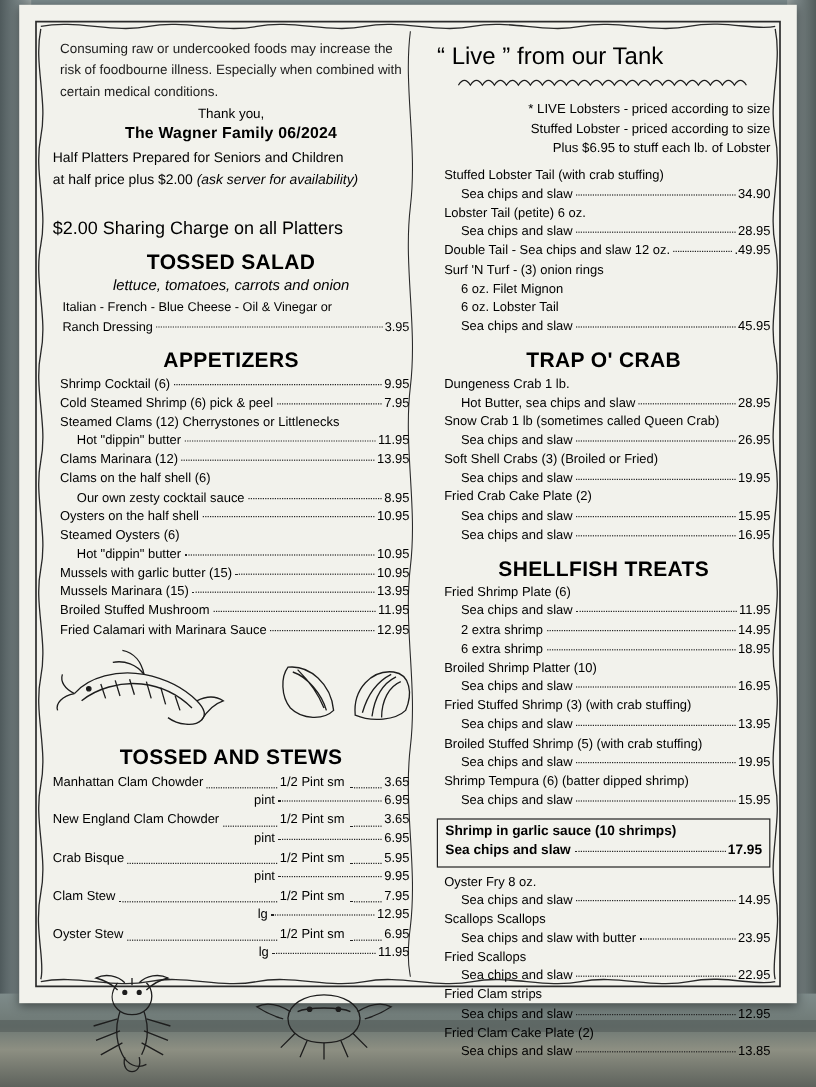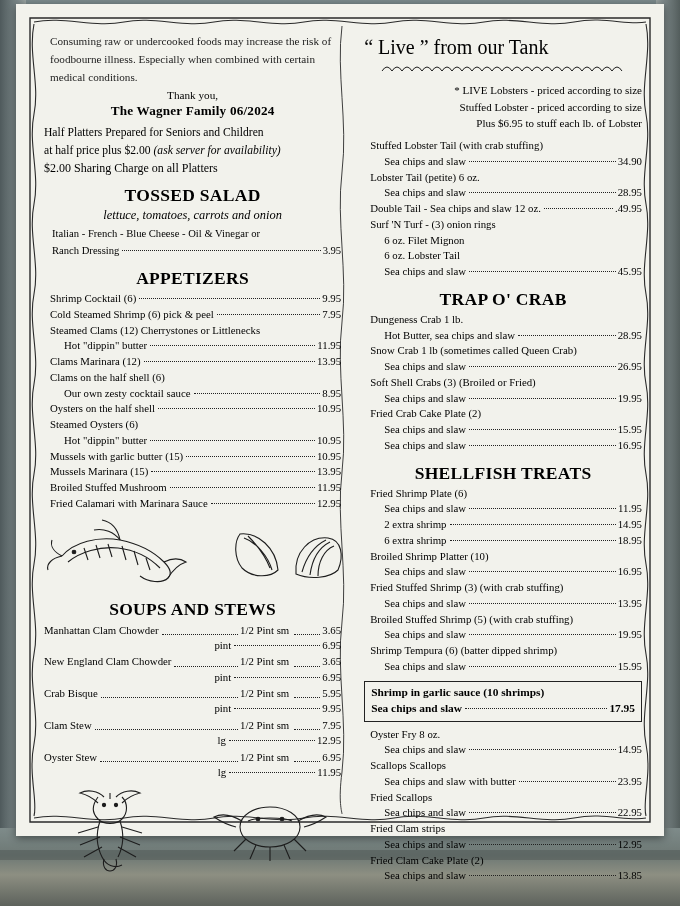--- a/index.html
+++ b/index.html
@@ -11,21 +11,20 @@
     width: 680px;
     height: 906px;
     overflow: hidden;
     font-family: "Liberation Sans", sans-serif;
   }
   .scene {
     position: relative;
     width: 680px;
     height: 906px;
     background: linear-gradient(180deg, #7b8a8c 0%, #8a9698 40%, #6e7a7c 70%, #5b6667 100%);
-    font-family: Liberation Serif, serif;
   }
   
   .bg-bottom {
     position: absolute;
     left: 0; top: 828px; width: 680px; height: 78px;
     background: linear-gradient(180deg, #7e8b8a 0%, #6d7874 35%, #8d8f82 60%, #5d625c 100%);
   }
   .bg-bottom:after {
     content: "";
     position: absolute; left: 0; top: 22px; width: 680px; height: 10px;
@@ -105,22 +104,22 @@
     margin-top: 2px;
     letter-spacing: .2px;
   }
   .half-platters {
     font-size: 11.6px;
     line-height: 1.5;
     margin-top: 5px;
   }
   .italic { font-style: italic; }
   .sharing {
-    font-size: 12px;
-    margin-top: 2px;
+    font-size: 15px;
+    margin-top: 24px;
   }
   h2.section {
     text-align: center;
     font-size: 17.5px;
     font-weight: bold;
     margin: 9px 0 2px 0;
     letter-spacing: .3px;
   }
   h2.section.tight { margin-top: 7px; }
   .subtitle {
@@ -355,21 +354,21 @@
 
                 <path d="M196,16 C214,14 232,30 234,52 C226,60 208,60 198,50 C190,40 190,24 196,16 Z"></path>
                 <path d="M200,20 C212,24 224,38 228,52 M204,18 C214,28 222,40 226,50"></path>
 
                 <path d="M252,56 C250,34 266,18 284,20 C298,22 300,38 294,52 C286,60 266,62 252,56 Z"></path>
                 <path d="M258,54 C262,40 270,28 282,22 M266,57 C268,42 274,30 286,24 M274,58 C274,44 280,32 290,28"></path>
               </g>
             </svg>
           </div>
 
-          <h2 class="section tight">SOUPS AND STEWS</h2>
+          <h2 class="section tight">TOSSED AND STEWS</h2>
           <div id="soups-list">
               <div class="soup-row">
                 <span class="nm">Manhattan Clam Chowder</span>
                 <span class="dots"></span>
                 <span class="sz">1/2 Pint sm</span>
                 <span style="flex: 0 0 26px; border-bottom: 1px dotted rgb(34, 34, 34); margin: 0px 2px 3px 3px; height: 7px;"></span>
                 <span>3.65</span>
               </div>
               <div class="soup-sub">
                 <span>pint</span>

